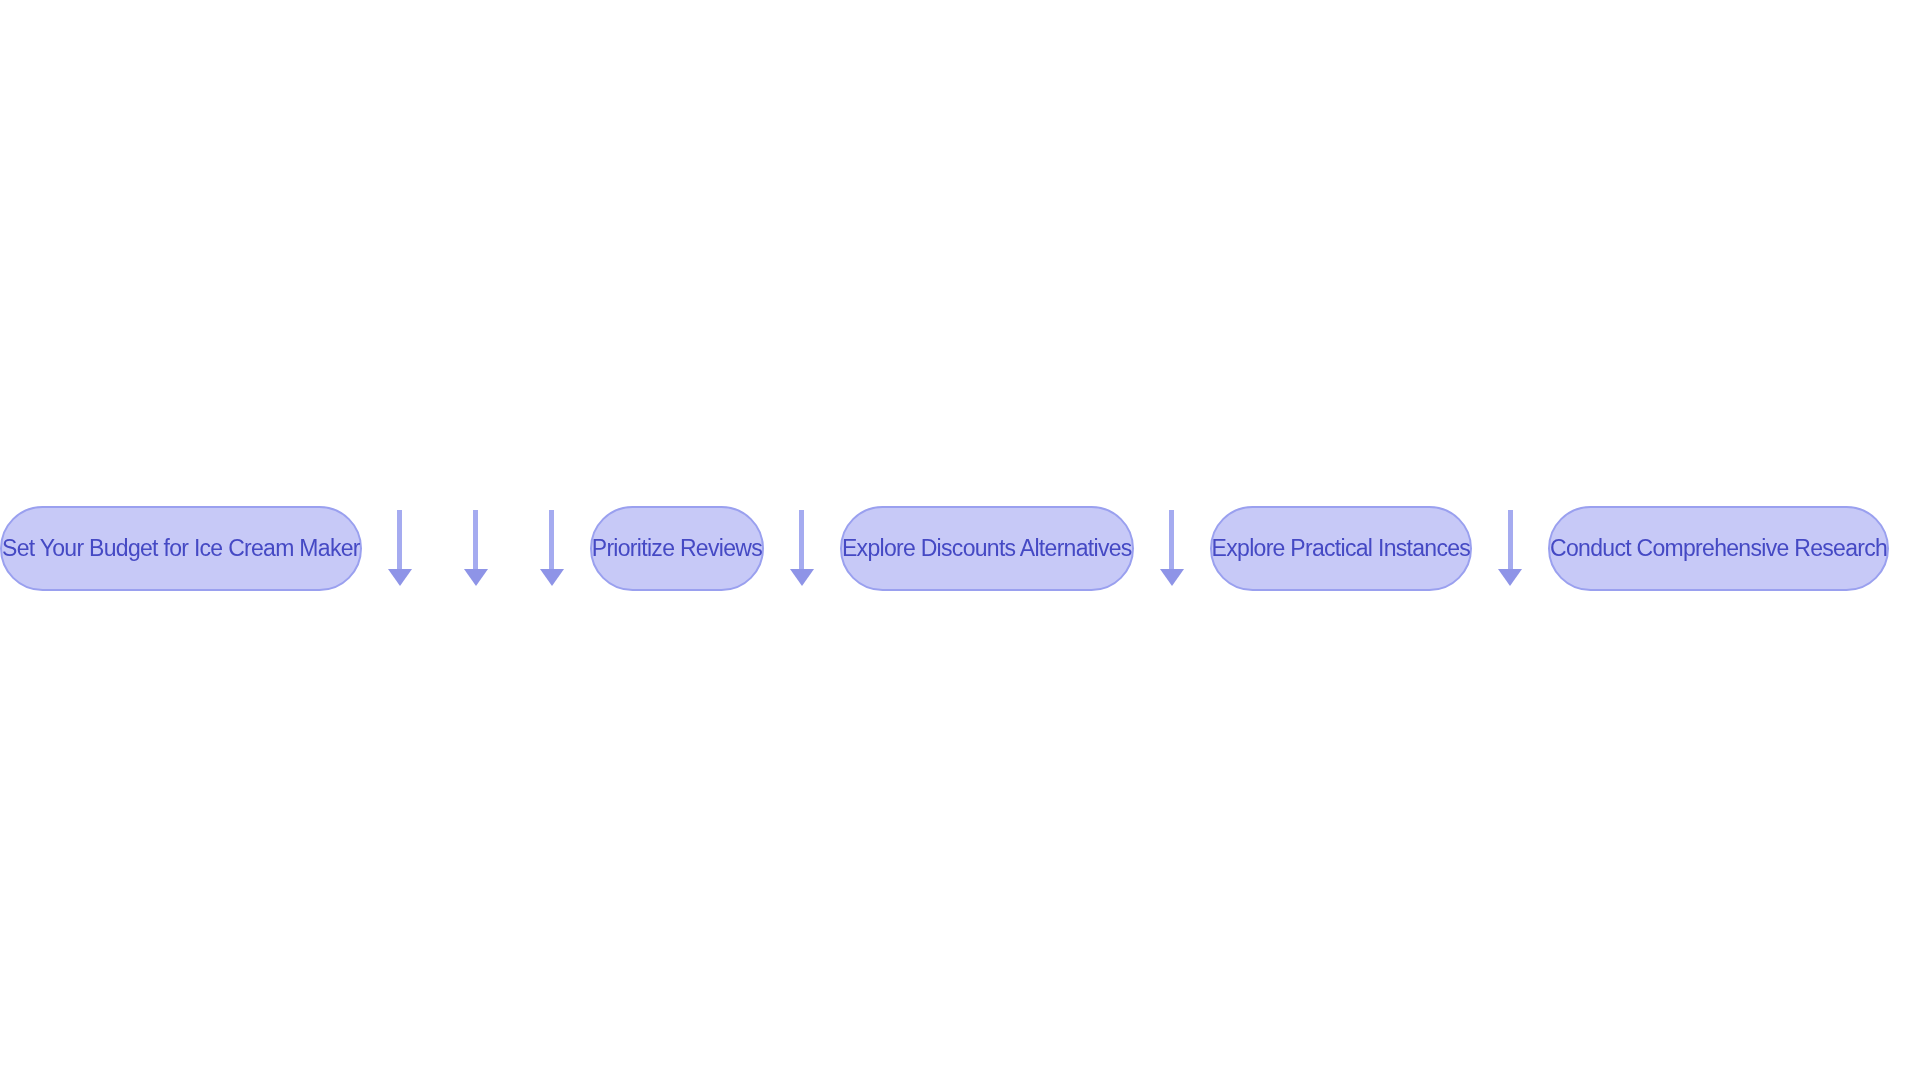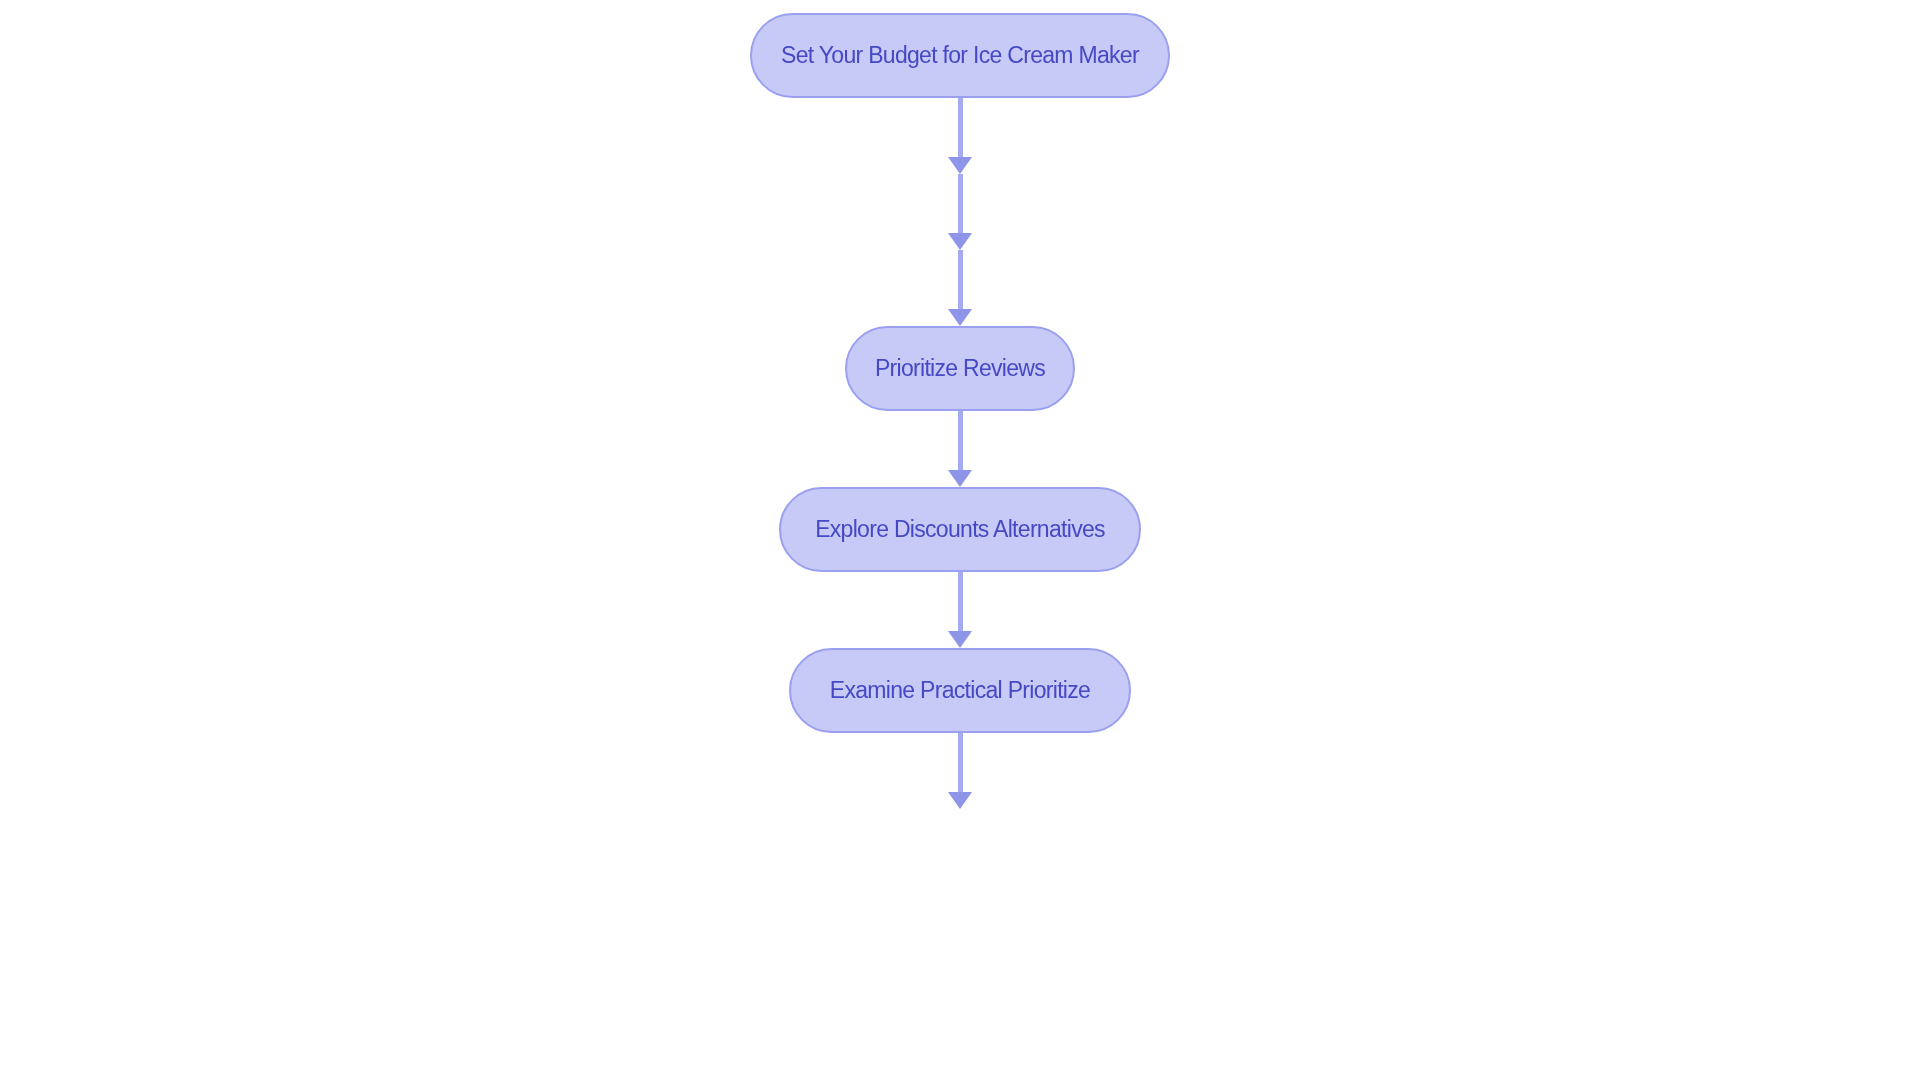--- a/index.html
+++ b/index.html
@@ -15,21 +15,21 @@
     width: 1920px;
     height: 1083px;
     background: var(--background);
     font-family: "Liberation Sans", sans-serif;
     overflow: hidden;
   }
   .flowchart {
     width: 1920px;
     height: 1083px;
     display: flex;
-    flex-direction: column;
+    flex-direction: row;
     align-items: center;
     padding-top: 13px;
   }
   .node {
     height: 85px;
     flex: 0 0 85px;
     display: flex;
     align-items: center;
     justify-content: center;
     background: var(--node-fill);
@@ -107,22 +107,25 @@
   <div class="node n5">
     <span>Explore Discounts Alternatives</span>
   </div>
 
   <div class="connector">
     <div class="line"></div>
     <div class="head"></div>
   </div>
 
   <div class="node n6">
-    <span>Examine Practical Prioritize</span>
+    <span>Explore Practical Instances</span>
   </div>
 
   <div class="connector">
     <div class="line"></div>
     <div class="head"></div>
   </div>
 
+  <div class="node n7">
+    <span>Conduct Comprehensive Research</span>
+  </div>
 
 </div>
 
 </body></html>

